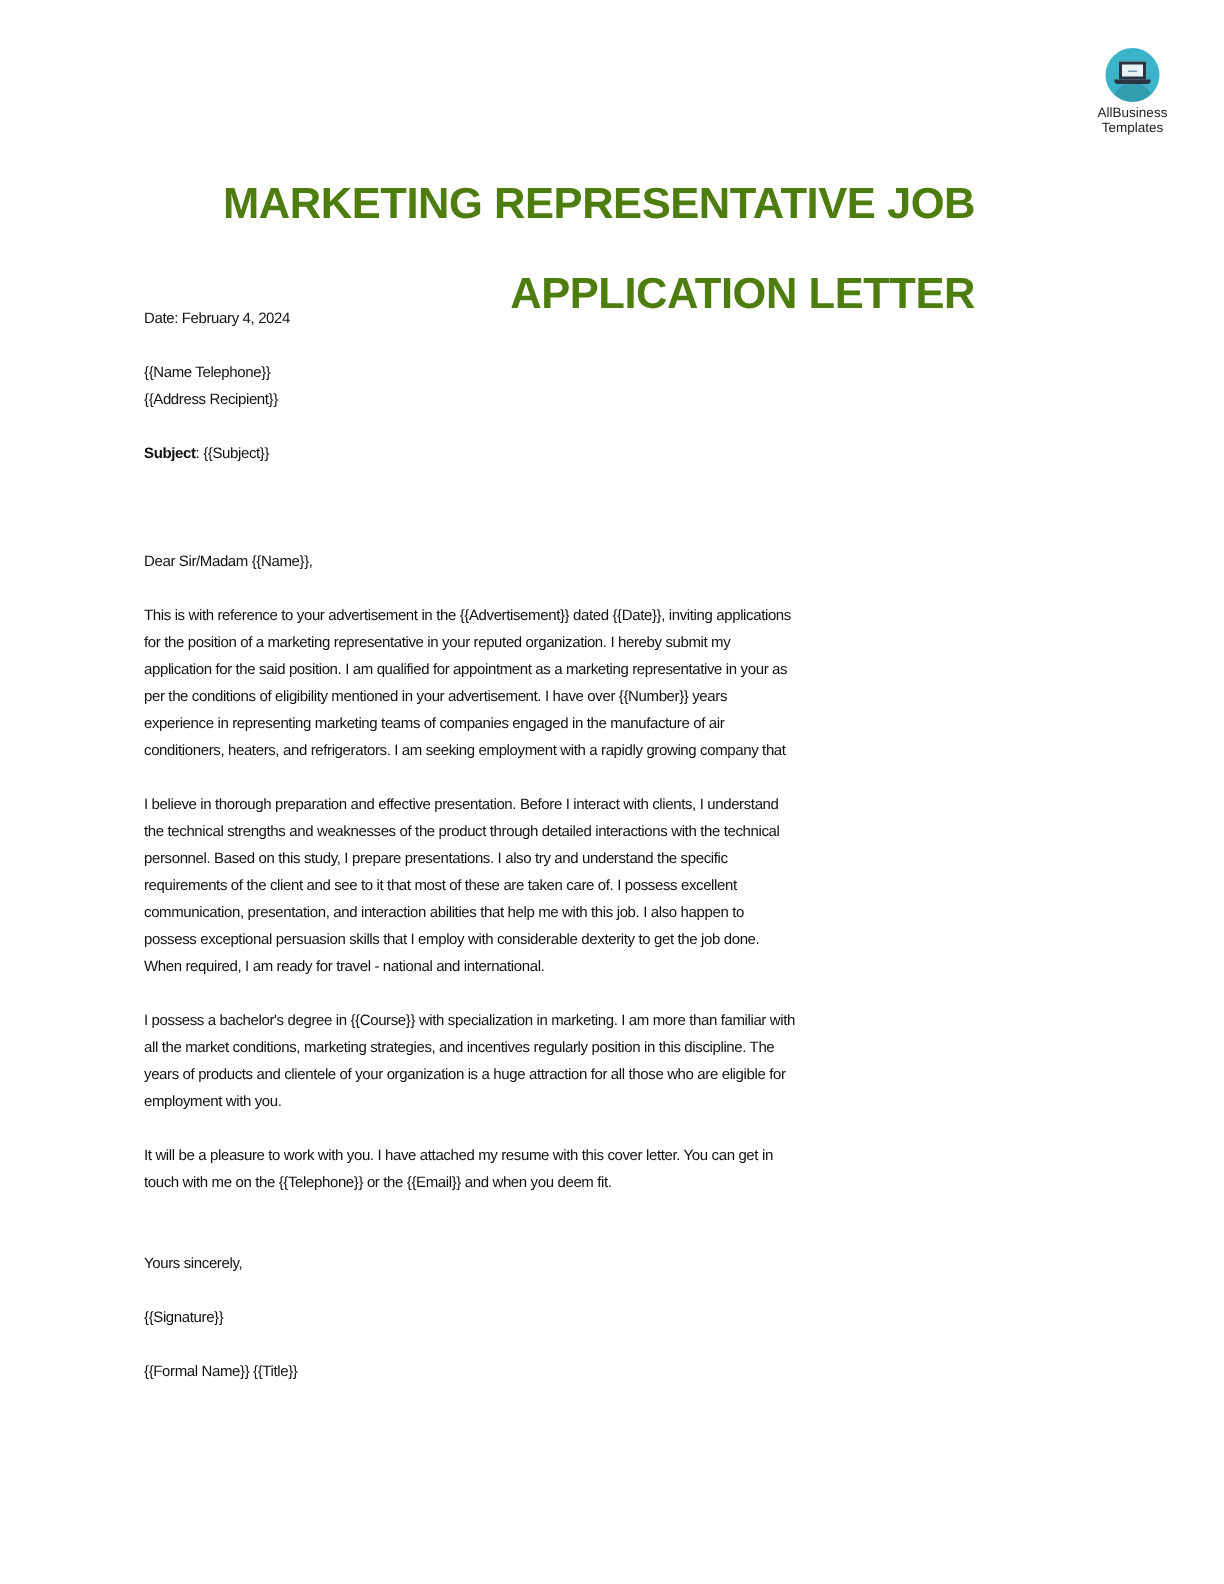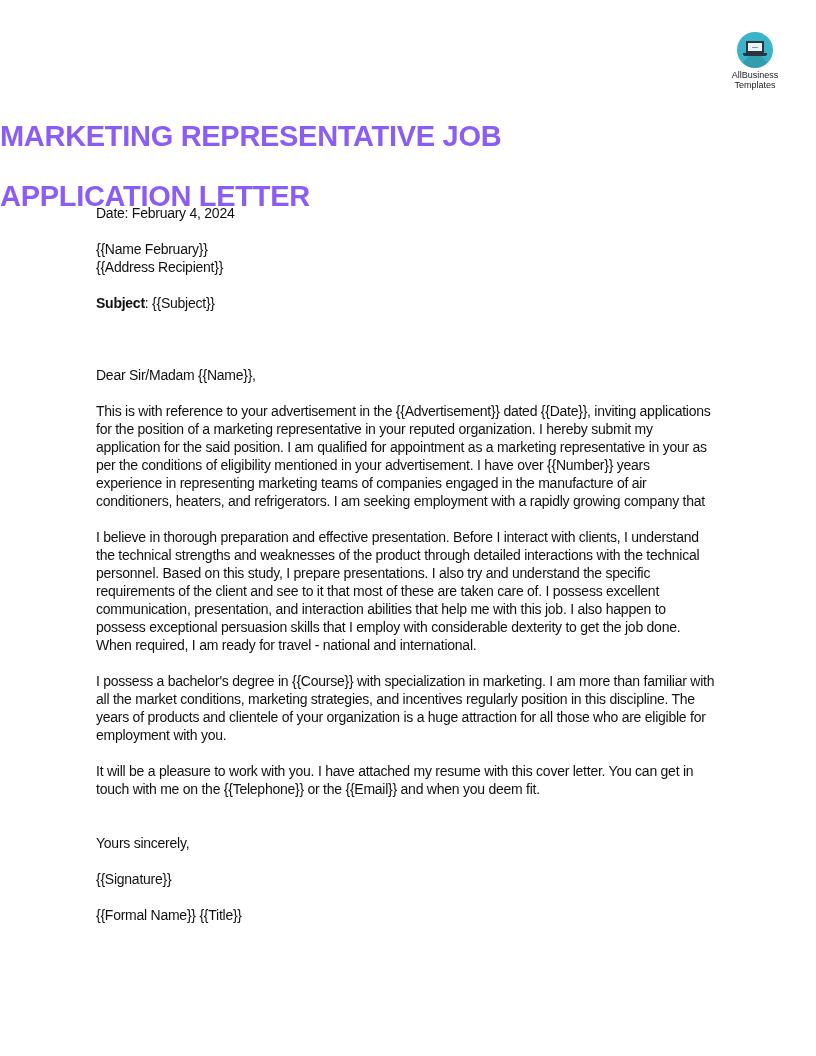--- a/index.html
+++ b/index.html
@@ -77,36 +77,36 @@
       line-height: 10px;
       color: #222222;
       margin-top: 2px;
       font-family: "Liberation Sans", sans-serif;
     }
     .title {
       position: absolute;
       left: 0;
       top: 114px;
       width: 650px;
-      text-align: left;
+      text-align: right;
       font-weight: bold;
       font-size: 29px;
       line-height: 60px;
       letter-spacing: -0.3px;
       font-family: "Liberation Sans", sans-serif;
-      color: #8b5cf6;
+      color: #4d7c0f;
     }
     .title .line { display: block; height: 60px; line-height: 60px; }
     .title .line:first-child { margin-top: -8px; }
     .content {
       position: absolute;
       left: 96px;
       top: 204px;
       width: 630px;
-      font-size: 14px;
+      font-size: 10px;
       line-height: 18px;
       letter-spacing: -0.25px;
       color: #111;
     }
     .content p {
       margin: 0;
     }
     .gap { height: 18px; }
     .gap2 { height: 36px; }
     .bold { font-weight: bold; }
@@ -126,21 +126,21 @@
 </div>
 
 <div class="title">
   <span class="line">MARKETING REPRESENTATIVE JOB</span>
   <span class="line">APPLICATION LETTER</span>
 </div>
 
 <div class="content">
   <p>Date: February 4, 2024</p>
   <div class="gap"></div>
-  <p>{{Name February}}</p>
+  <p>{{Name Telephone}}</p>
   <p>{{Address Recipient}}</p>
   <div class="gap"></div>
   <p><span class="bold">Subject</span><span>: {{Subject}}</span></p>
   <div class="gap2"></div>
   <div class="gap"></div>
   <p>Dear Sir/Madam {{Name}},</p>
   <div class="gap"></div>
 
   <div>
     <p>This is with reference to your advertisement in the {{Advertisement}} dated {{Date}}, inviting applications</p>

